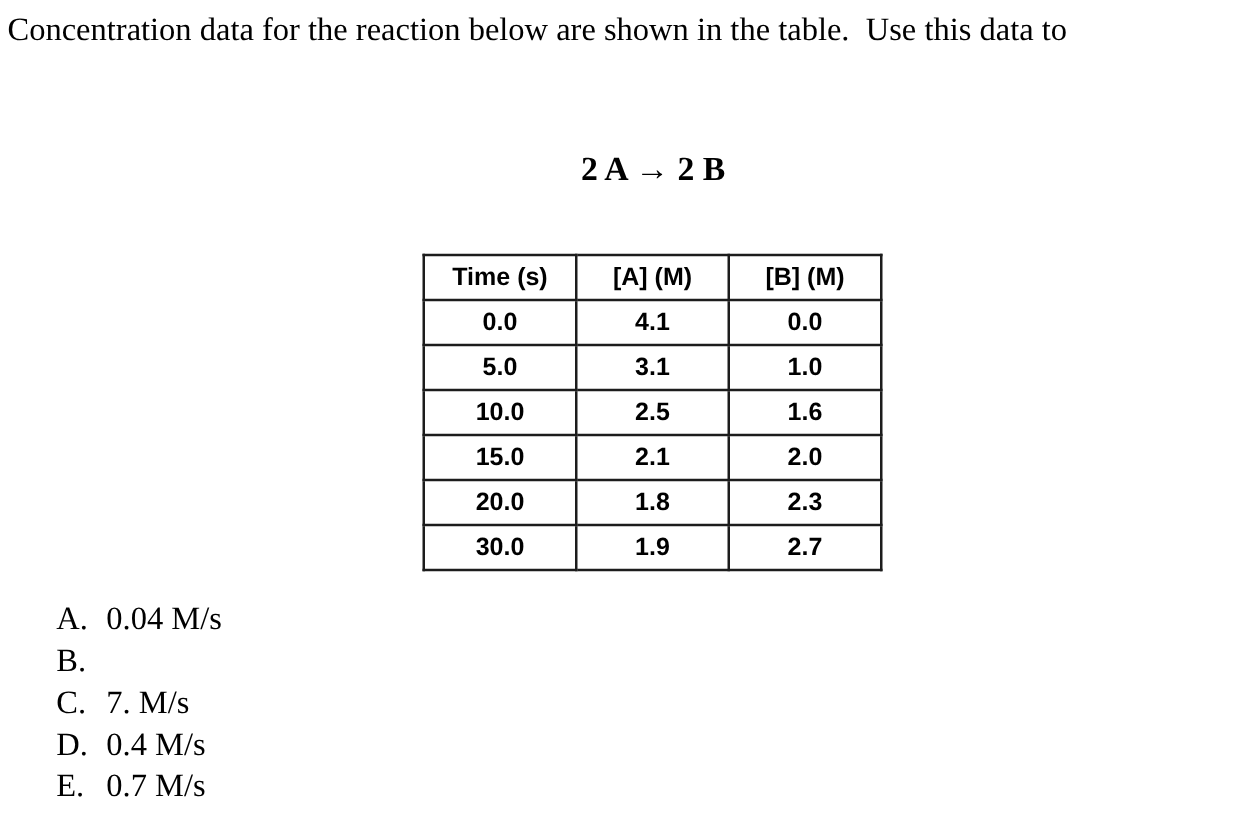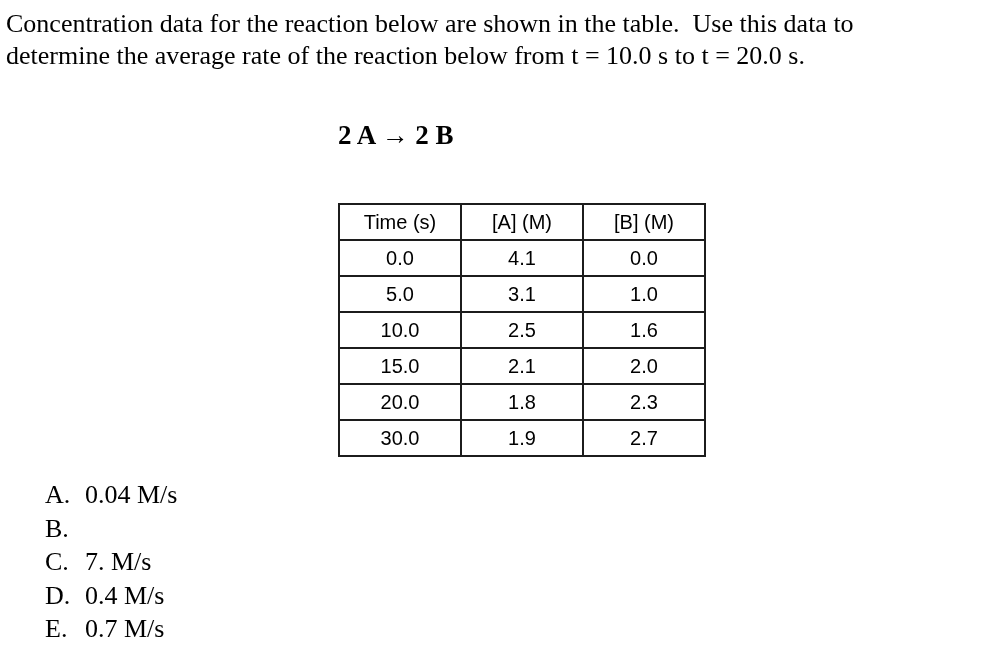--- a/index.html
+++ b/index.html
@@ -23,21 +23,21 @@
     line-height: 32px;
   }
   .qline {
     white-space: pre;
   }
   .equation {
     position: absolute;
     left: 338px;
     top: 120px;
     width: 369px;
-    text-align: left;
+    text-align: center;
     font-weight: bold;
     font-size: 27px;
     white-space: pre;
   }
   table.data-table {
     position: absolute;
     left: 338px;
     top: 203px;
     border-collapse: collapse;
     font-family: "Liberation Sans", sans-serif;
@@ -47,21 +47,21 @@
     color: #000000;
   }
   .data-table th,
   .data-table td {
     border: 2px solid #1c1c1c;
     width: 120px;
     height: 34px;
     padding: 0;
     vertical-align: middle;
     text-align: center;
-    font-weight: normal;
+    font-weight: bold;
   }
   .choices {
     position: absolute;
     left: 45px;
     top: 478px;
     font-size: 26px;
     line-height: 33.5px;
   }
   .choice {
     display: flex;
@@ -72,21 +72,20 @@
   }
   .choice .value {
     white-space: pre;
   }
 </style>
 </head>
 <body>
 
 <div class="question">
   <div class="qline">Concentration data for the reaction below are shown in the table.  Use this data to</div>
-  <div class="qline">determine the average rate of the reaction below from t = 10.0 s to t = 20.0 s.</div>
 </div>
 
 <div class="equation">2 A → 2 B</div>
 
 <table class="data-table">
   <thead>
     <tr>
       <th>Time (s)</th>
       <th>[A] (M)</th>
       <th>[B] (M)</th>

